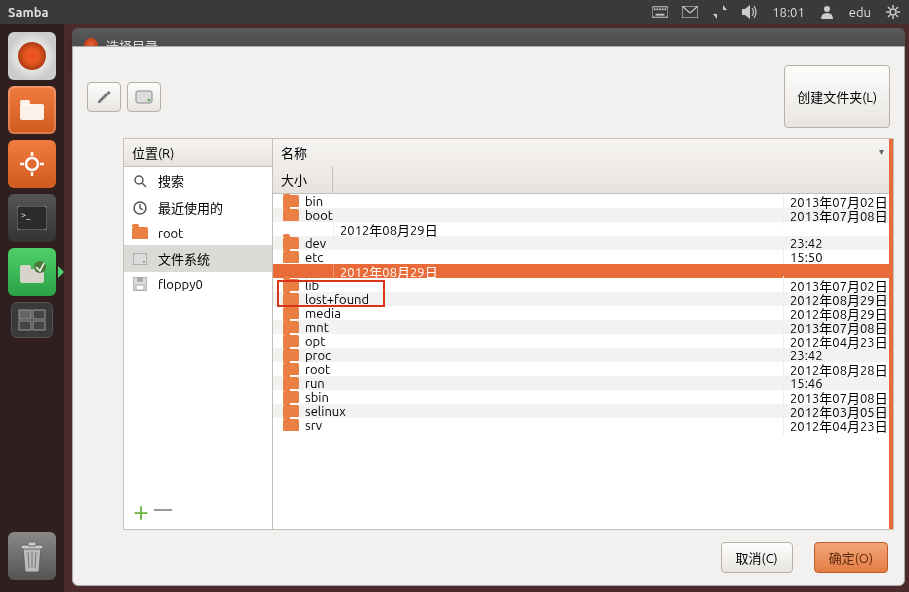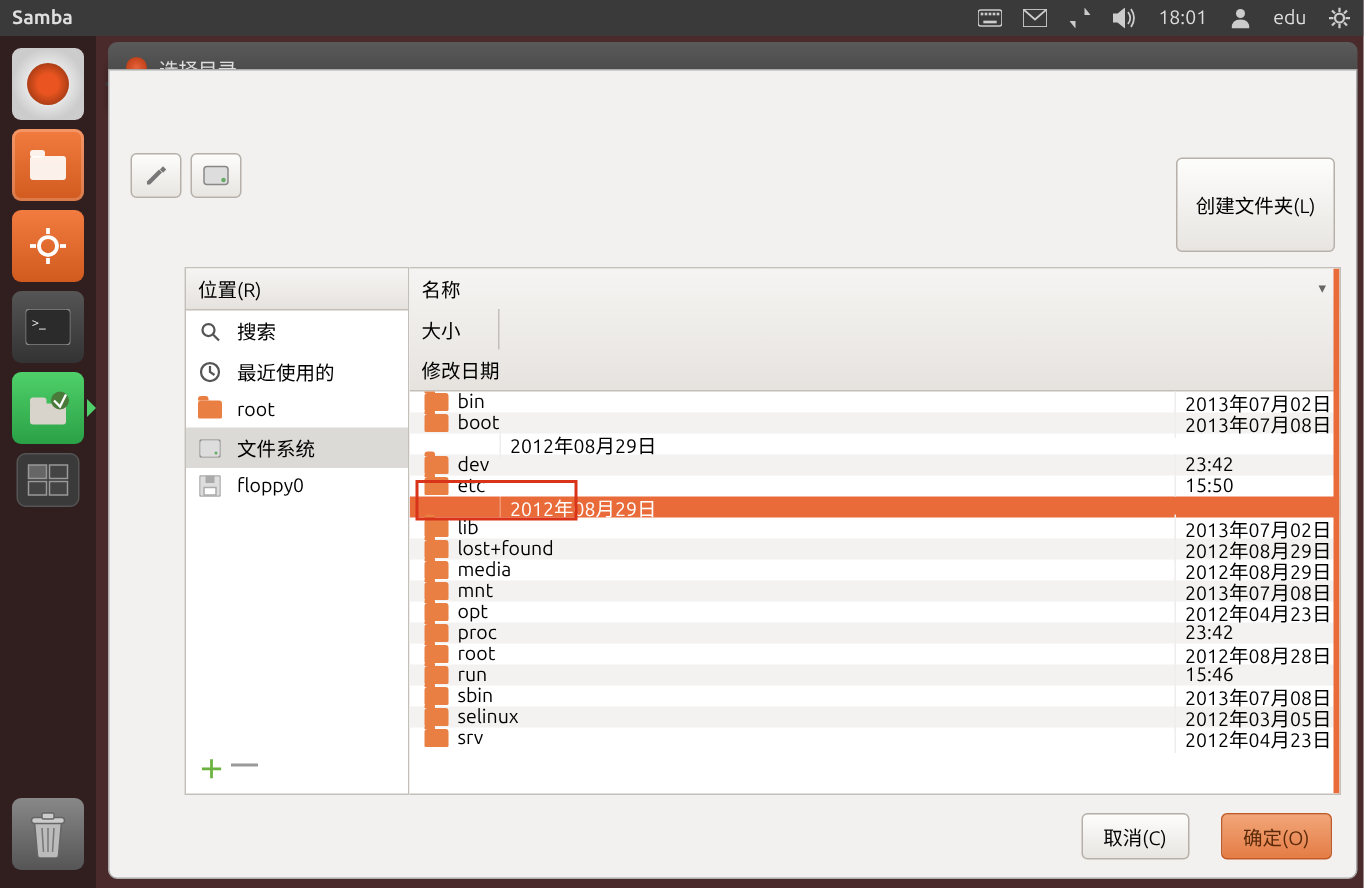--- a/index.html
+++ b/index.html
@@ -30,21 +30,21 @@
 .tooltip::before { content:""; position:absolute; left:-10px; top:10px; border:6px solid transparent; border-right-color:#3a3a3a; }
 
 
 .dialog-titlebar { position:absolute; left:72px; top:28px; right:4px; height:34px; background:linear-gradient(#5a5a5a,#404040); border-radius:6px 6px 0 0; color:#ddd; font-size:13px; padding-left:12px; display:flex; align-items:center; }
 .dialog-close { width:14px; height:14px; border-radius:50%; background:radial-gradient(#e9633a,#b0340c); margin-right:8px; }
 
 
 .dialog { position:absolute; left:72px; top:46px; right:4px; bottom:6px; background:#f2f1f0; border:1px solid #aaa; border-radius:0 0 6px 6px; display:flex; flex-direction:column; }
 .dialog-top { display:flex; padding:18px 14px 10px 14px; align-items:center; }
 .tb-btn { width:34px; height:30px; border:1px solid #b7b0a8; background:linear-gradient(#fdfdfc,#e8e5e1); border-radius:4px; margin-right:6px; display:flex; align-items:center; justify-content:center; }
-.create-btn { margin-left:auto; padding:21px 12px; border:1px solid #b7b0a8; background:linear-gradient(#fdfdfc,#e8e5e1); border-radius:4px; font-size:13px; cursor:pointer;margin-top:40px; }
+.create-btn { margin-left:auto; padding:21px 12px; border:1px solid #b7b0a8; background:linear-gradient(#fdfdfc,#e8e5e1); border-radius:4px; font-size:13px; cursor:pointer; }
 
 
 .panes { display:flex; flex:1; padding:0 10px; overflow:hidden;margin-left:40px; }
 .places { width:150px; border:1px solid #c4bfb9; background:#fff; display:flex; flex-direction:column; }
 .places-header { background:linear-gradient(#f6f4f2,#e6e3df); border-bottom:1px solid #c4bfb9; padding:4px 8px; font-size:13px; }
 .places-list { flex:1; }
 .place-row { display:flex; align-items:center; gap:10px; padding:4px 8px; font-size:13px; cursor:pointer; }
 .place-row.selected { background:#dcdad6; }
 .place-icon { width:16px; height:16px; display:inline-flex; align-items:center; justify-content:center; font-size:13px; }
 .places-footer { padding:4px 8px; display:flex; gap:4px; }
@@ -273,21 +273,20 @@
       <div class="places-footer">
         <span class="add-bk">＋</span>
         <span class="rem-bk">—</span>
       </div>
     </div>
 
     <div class="filelist">
       <div class="fl-header">
         <div class="fl-h-col col-name"><span>名称</span><span class="sort-ind">▾</span></div>
         <div class="fl-h-col col-size">大小</div>
-        <div class="fl-h-col col-date">修改日期</div>
       </div>
       <div class="fl-body" id="fl-body">
           <div class="fl-row">
             <div class="fl-cell-name">
               <span class="folder-icon"></span>
               <span>bin</span>
             </div>
             <div class="fl-cell-size"></div>
             <div class="fl-cell-date fl-date">2013年07月02日</div>
           </div>

